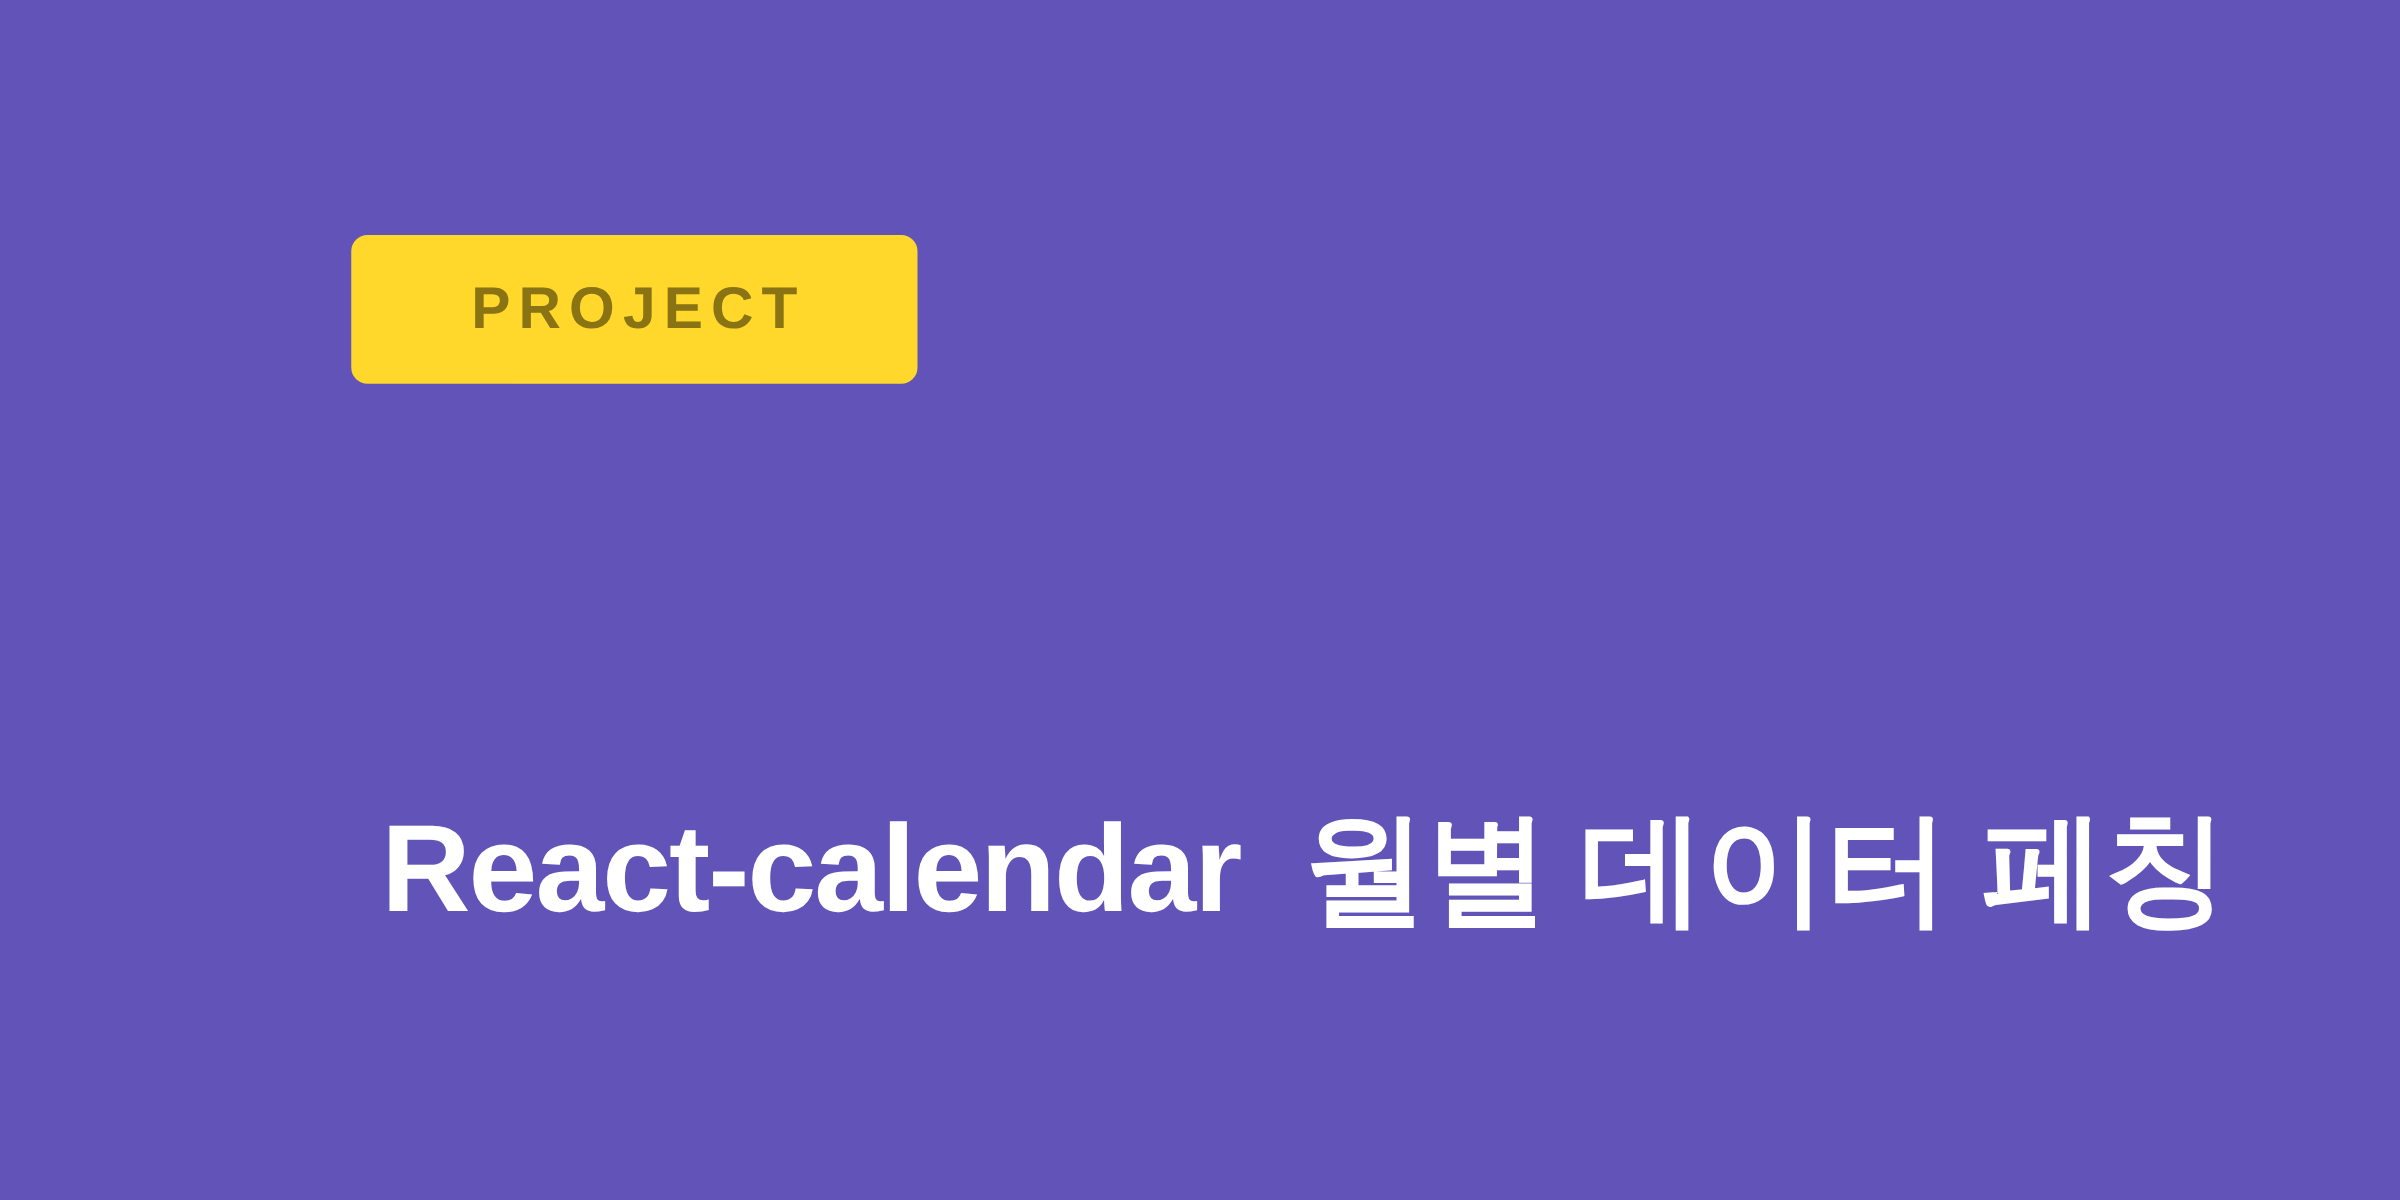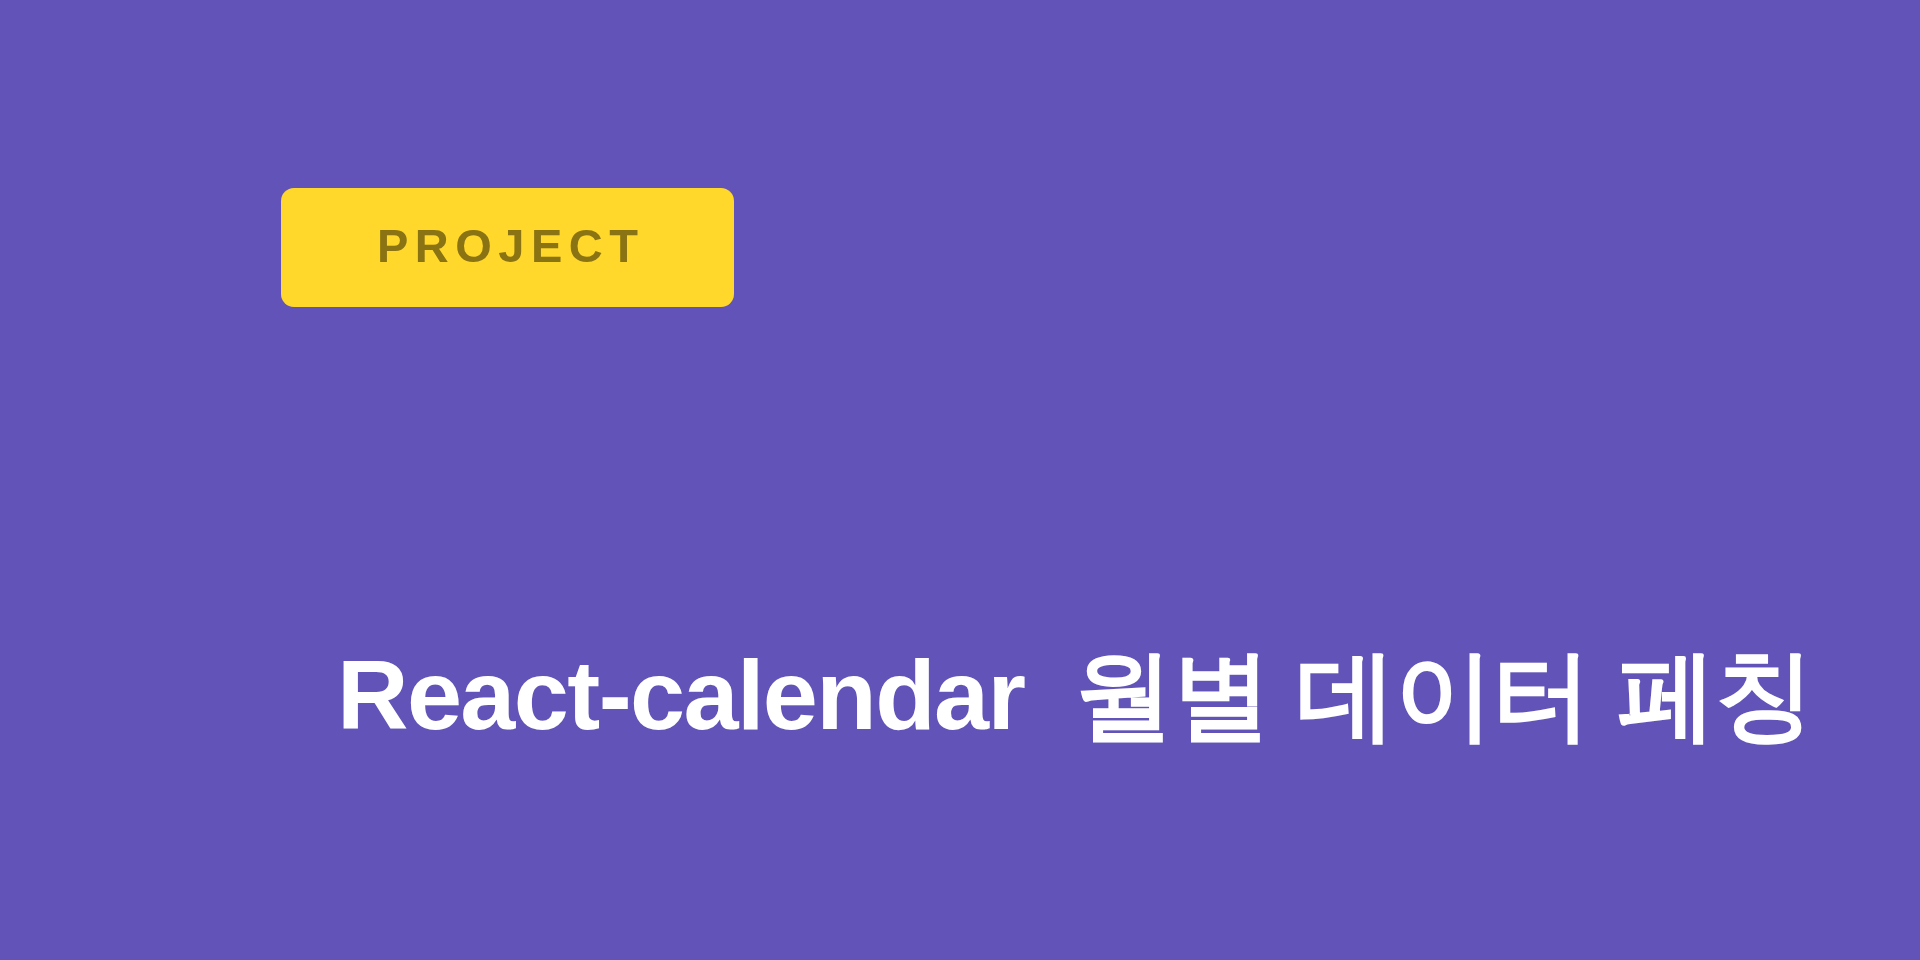--- a/index.html
+++ b/index.html
@@ -55,21 +55,20 @@
     white-space: nowrap;
     text-indent: 6.5px;
   }
 
   
   .text-block {
     position: absolute;
     left: 245px;
     top: 590px;
     width: 1600px;
-    margin-left: 32px;
   }
 
   .card-title {
     font-family: "Liberation Sans", "DejaVu Sans", sans-serif;
     font-size: 99px;
     font-weight: 700;
     color: #ffffff;
     line-height: 1.16;
     letter-spacing: -1.6px;
     white-space: nowrap;

